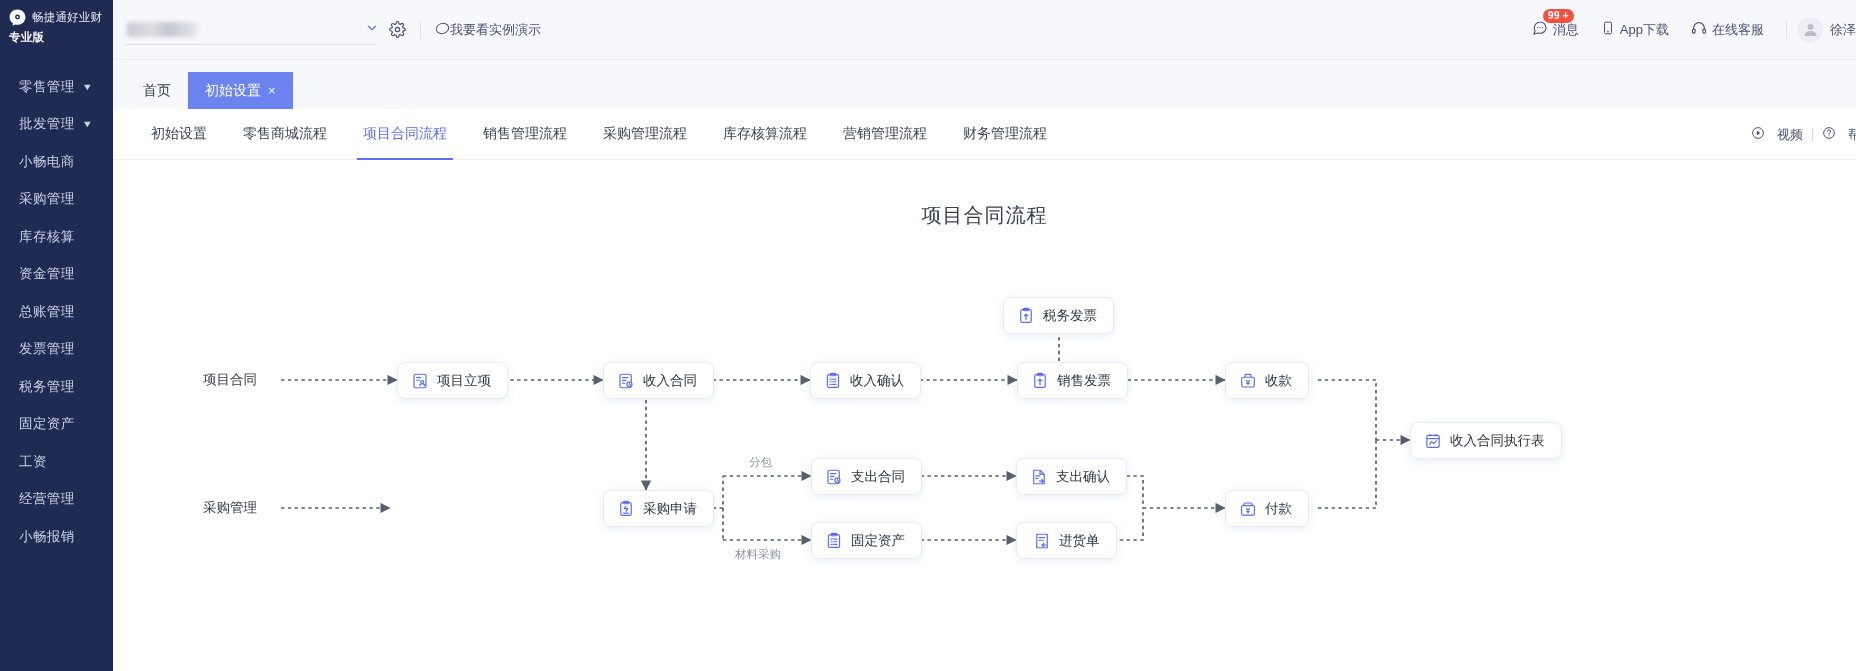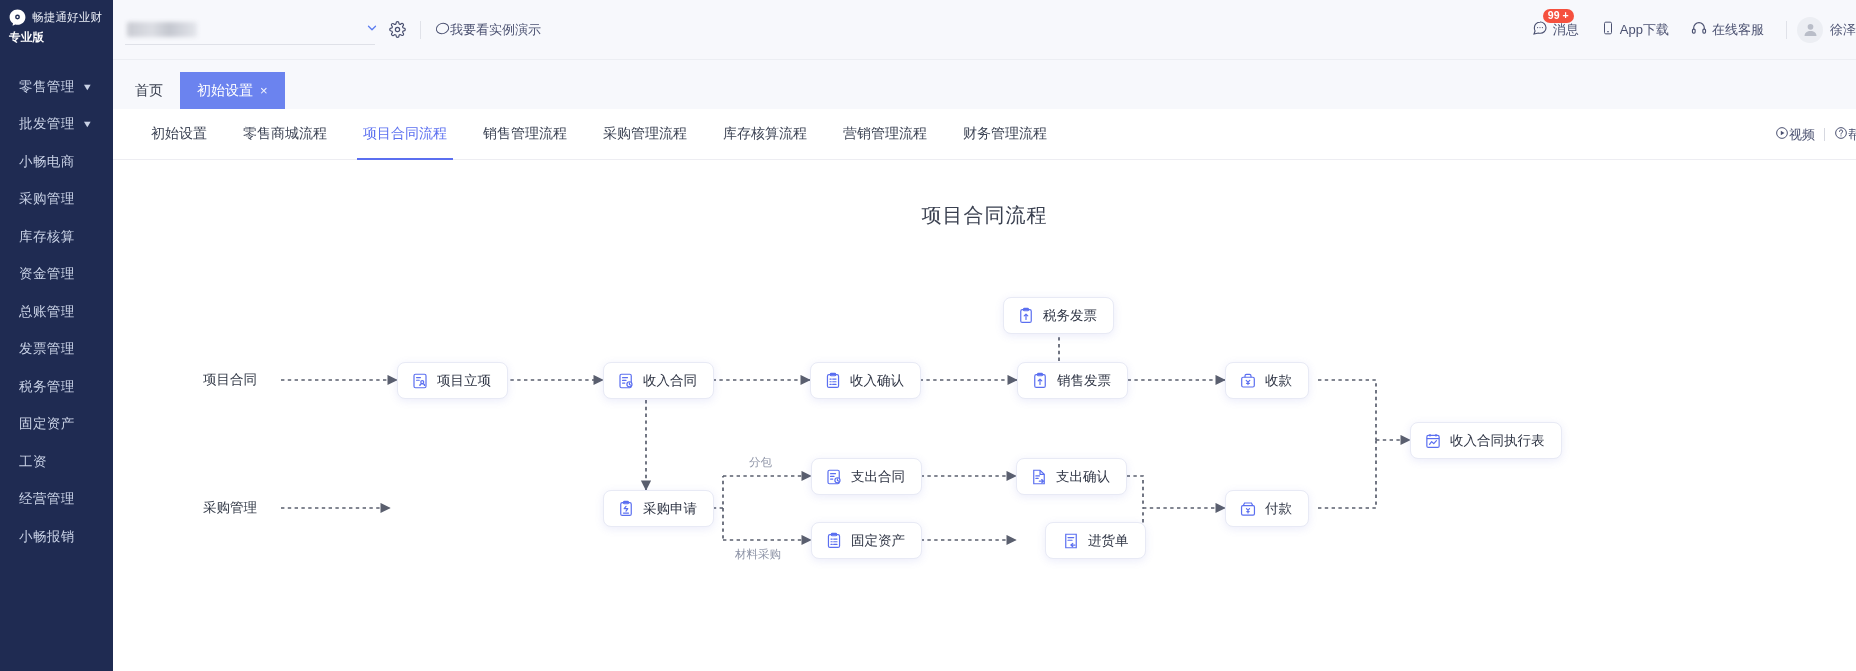--- a/index.html
+++ b/index.html
@@ -82,21 +82,21 @@
   }
   .avatar {
     width:26px; height:26px; border-radius:50%; background:#eceef3;
     display:flex; align-items:center; justify-content:center; margin-right:7px;
   }
   .uname { color:#4a5070; font-size:13px; white-space:nowrap; }
 
   
   .tabstrip {
     position:absolute; left:113px; top:60px; right:0; height:49px;
-    background:#f7f8fc; display:flex; align-items:flex-end;
+    background:#f7f8fc; display:flex; align-items:flex-end;padding-left:8px;
   }
   .tab {
     height:37px; display:flex; align-items:center; gap:7px;
     padding:0 17px; font-size:14px; color:#3a4050; cursor:pointer;
   }
   .tab.home { margin-left:5px; }
   .tab.active { background:#6b83ef; color:#ffffff; }
   .tab .x { font-size:13px; opacity:.92; }
 
   
@@ -115,21 +115,21 @@
   }
   .subtab.active { color:#5b6ff0; }
   .subtab.active::after {
     content:""; position:absolute; left:12px; right:12px; bottom:0;
     height:2px; background:#5b6ff0;
   }
   .subtabs-right {
     position:absolute; right:-18px; top:0; height:51px;
     display:flex; align-items:center; gap:0px; font-size:13px; color:#4a5070;
   }
-  .sr-link { display:flex; align-items:center; gap:0; cursor:pointer; white-space:nowrap;justify-content:center;}
+  .sr-link { display:flex; align-items:center; gap:12px; cursor:pointer; white-space:nowrap;justify-content:center;}
   .sr-div { width:1px; height:13px; background:#d6d8e0; margin:0 9px; }
 
   .flow-title {
     text-align:center; font-size:20px; color:#3a4050; margin-top:42px;
     letter-spacing:1px;
   }
 
   
   .canvas { position:relative; width:1743px; height:440px; margin-top:6px; }
   .canvas svg.lines { position:absolute; left:0; top:0; width:1743px; height:440px; }
@@ -543,21 +543,21 @@
             <line x1="11.6" y1="9.4" x2="16" y2="9.4" stroke-linecap="round"></line>
             <line x1="8" y1="13" x2="9.6" y2="13" stroke-linecap="round"></line>
             <line x1="11.6" y1="13" x2="16" y2="13" stroke-linecap="round"></line>
             <line x1="8" y1="16.6" x2="9.6" y2="16.6" stroke-linecap="round"></line>
             <line x1="11.6" y1="16.6" x2="16" y2="16.6" stroke-linecap="round"></line>
           </svg>
         </span>
         <span>固定资产</span>
       </div>
 
-      <div class="node" style="left:932px; top:287px;padding-left:16px;">
+      <div class="node" style="left:903px; top:287px;padding-left:16px;">
         <span class="ni">
           <svg width="18" height="18" viewBox="0 0 24 24" fill="none" stroke="#5b6ff0" stroke-width="1.6">
             <path d="M5 3h14v18H5z"></path>
             <line x1="8" y1="7.4" x2="15.6" y2="7.4" stroke-linecap="round"></line>
             <line x1="8" y1="11" x2="13.4" y2="11" stroke-linecap="round"></line>
             <path d="M17.4 17.4h-5.6M14.4 15.2l-2.6 2.2 2.6 2.2" stroke-linecap="round" stroke-linejoin="round"></path>
           </svg>
         </span>
         <span>进货单</span>
       </div>

